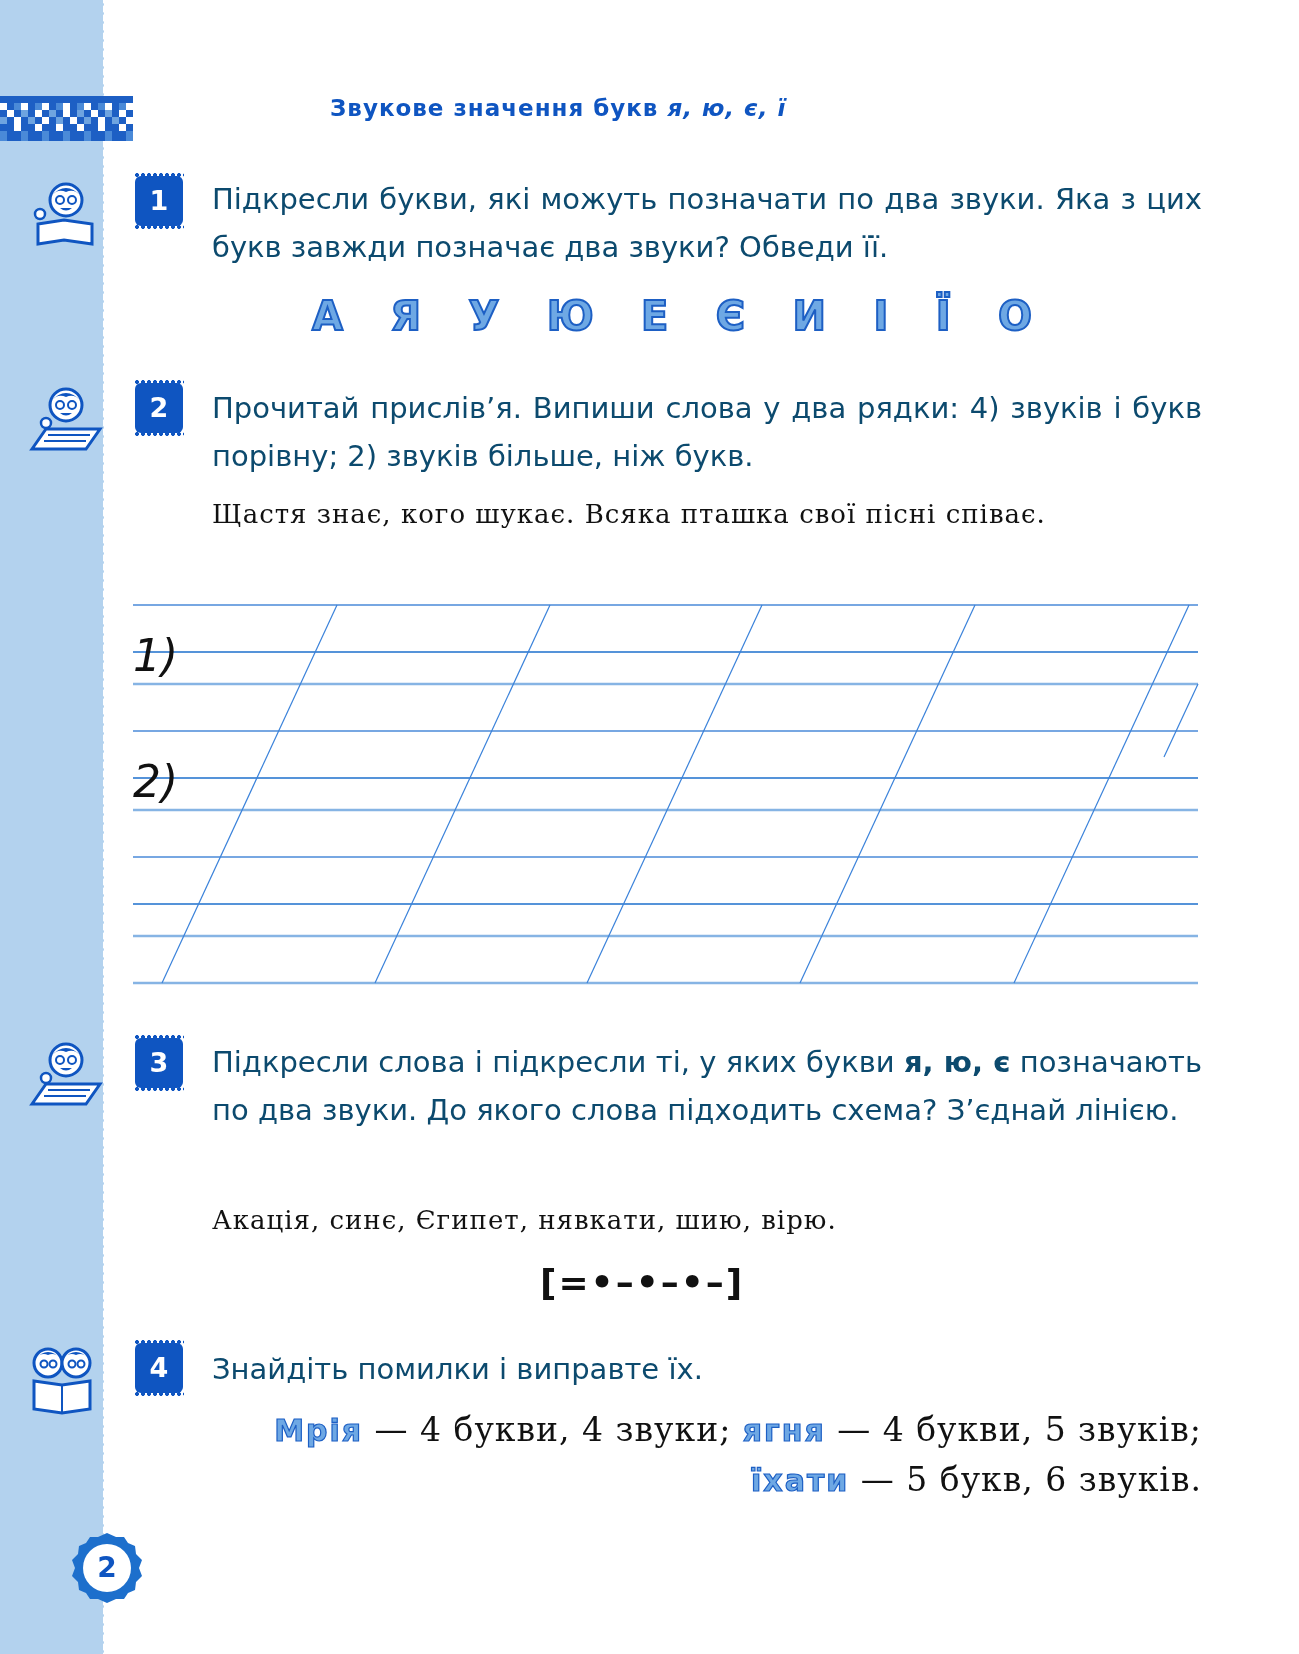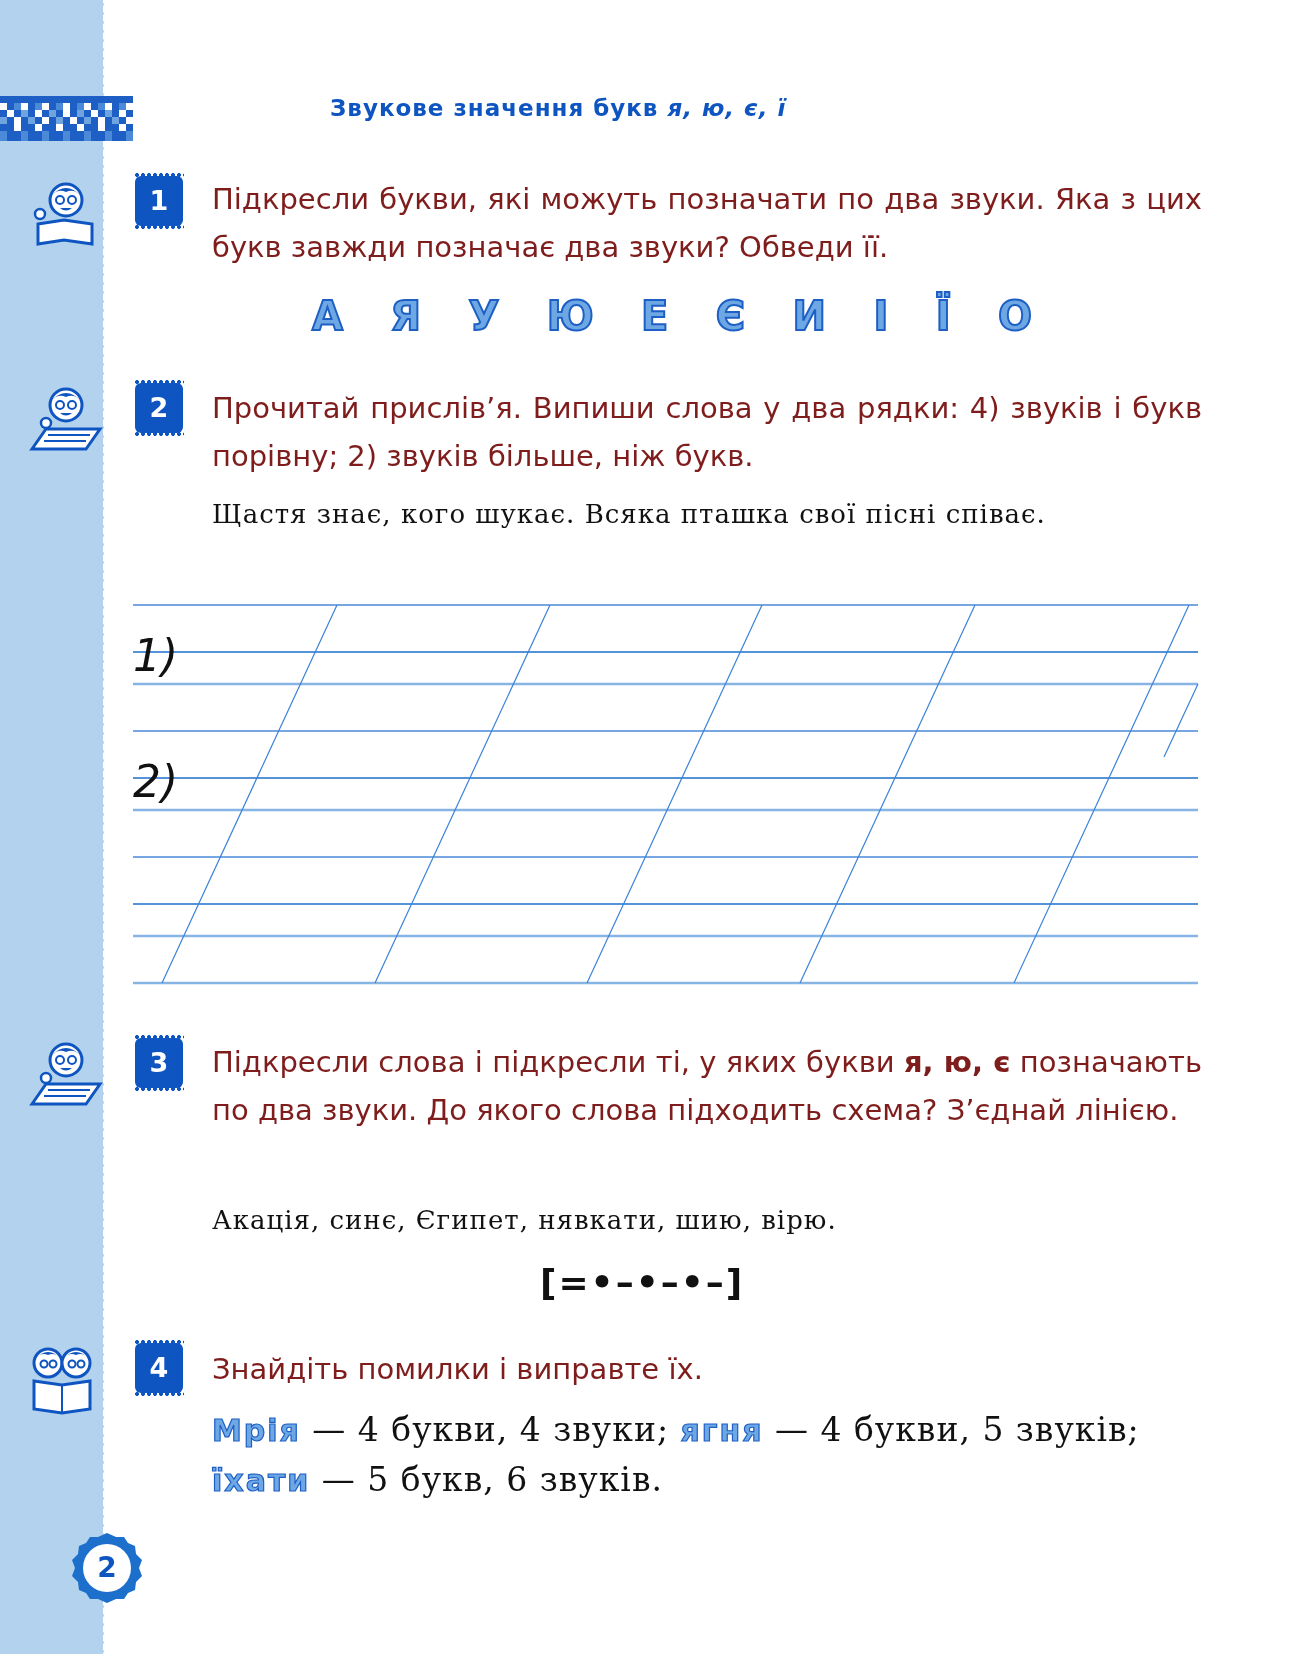--- a/index.html
+++ b/index.html
@@ -25,32 +25,32 @@
     border-radius:4px;
     box-shadow:0 0 0 2px #0f55c1;}
   .badge::before,.badge::after{content:"";position:absolute;left:-3px;right:-3px;height:4px;
     background:radial-gradient(circle,#0f55c1 1.8px,transparent 2.2px) 0 0/6px 4px repeat-x;}
   .badge::before{top:-5px;}
   .badge::after{bottom:-5px;}
 
   .title{position:absolute;left:330px;top:95px;font-family:"DejaVu Sans",sans-serif;font-weight:bold;font-size:23px;color:#0f55c1;letter-spacing:1px;white-space:nowrap;}
   .title .it{font-style:italic;}
 
-  .task-text{position:absolute;left:212px;width:990px;font-family:"DejaVu Sans",sans-serif;font-size:29px;line-height:48px;color:#7f1d1d;text-align:justify;}
+  .task-text{position:absolute;left:212px;width:990px;font-family:"DejaVu Sans",sans-serif;font-size:29px;line-height:48px;color:#0c4a6e;text-align:justify;}
   .serif-text{position:absolute;left:212px;width:990px;font-family:"DejaVu Serif",serif;font-size:26px;line-height:49px;color:#111;letter-spacing:1px;text-align:justify;}
 
   .letters{position:absolute;left:312px;top:293px;width:720px;display:flex;justify-content:space-between;}
   .letters span{font-family:"DejaVu Sans",sans-serif;font-weight:bold;font-size:40px;color:#6ea8e4;-webkit-text-stroke:2px #1d5fc4;}
 
   .grid{position:absolute;left:0;top:0;}
   .numlabel{position:absolute;font-family:"DejaVu Sans",sans-serif;font-size:44px;font-style:italic;color:#111;}
 
   .scheme{position:absolute;left:540px;top:1262px;font-family:"DejaVu Sans",sans-serif;font-size:36px;font-weight:bold;color:#111;letter-spacing:2px;}
 
-  .answers{position:absolute;left:212px;top:1405px;width:990px;font-family:"DejaVu Serif",serif;font-size:33px;line-height:49px;color:#111;letter-spacing:1px;}
+  .answers{position:absolute;left:212px;top:1405px;width:990px;font-family:"DejaVu Serif",serif;font-size:33px;line-height:49px;color:#111;letter-spacing:1px;text-align:right;}
   .hl{font-family:"DejaVu Sans",sans-serif;font-weight:bold;color:#6ea8e4;-webkit-text-stroke:1.2px #1d5fc4;letter-spacing:2px;font-size:30px;}
 
   .pagebadge{position:absolute;left:72px;top:1533px;width:70px;height:70px;}
   .pagebadge .num{position:absolute;left:0;top:0;width:70px;height:70px;line-height:70px;text-align:center;font-weight:bold;font-size:28px;color:#0f55c1;font-family:"DejaVu Sans",sans-serif;}
 </style>
 </head>
 <body>
 
 <div class="sidebar"></div>
 <div class="scallop"></div>

